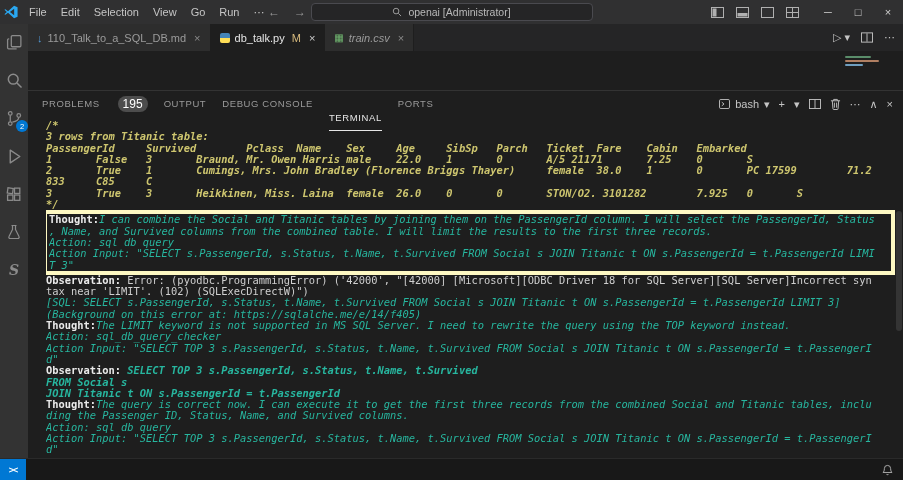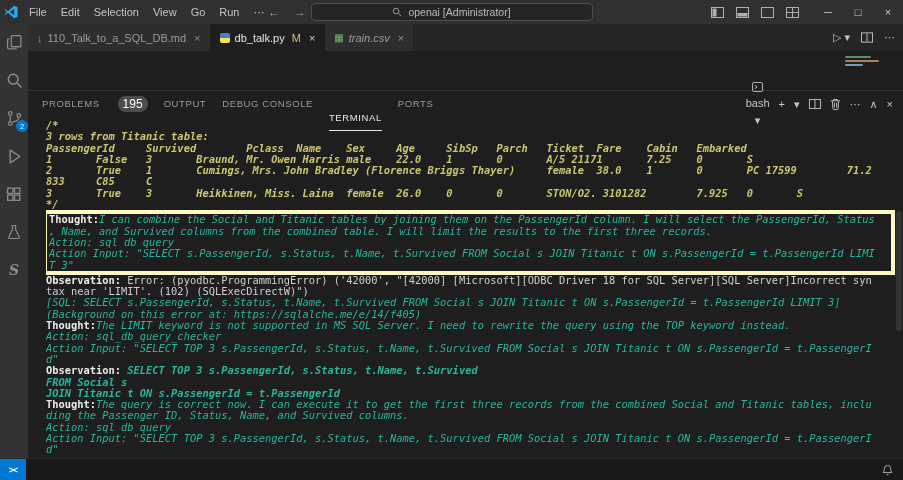--- a/index.html
+++ b/index.html
@@ -54,21 +54,21 @@
   .seg-var{color:#9cdcfe} .seg-fn{color:#dcdcaa} .seg-pn{color:#d4d4d4} .seg-str{color:#ce9178}
   
   .panel { position:absolute; left:28px; top:90px; right:0; bottom:22px; background:#1e1e1e; border-top:1px solid #333; }
   .panel-header { height:26px; display:flex; align-items:center; padding-left:14px; gap:16px; }
   .ptab { height:100%; display:flex; align-items:center; font-size:9.5px; letter-spacing:.6px; color:#9a9a9a;
     border-bottom:1px solid transparent; gap:18px; }
   .ptab.active { color:#e7e7e7; border-bottom-color:#e7e7e7;margin-top:28px; }
   .badge { background:#4d4d4d; color:#ffffff; border-radius:8px; padding:1px 5px; font-size:12px; letter-spacing:0; }
   .panel-controls { position:absolute; right:10px; top:0; height:26px; display:flex; align-items:center; gap:9px;
     color:#c5c5c5; font-size:11px; }
-  .shell-item { display:flex; align-items:center; gap:5px;flex-direction:column; }
+  .shell-item { display:flex; align-items:center; gap:5px; }
   
   .terminal { position:absolute; left:18px; right:8px; top:26px; bottom:0; overflow:hidden;
     font-family:"DejaVu Sans Mono", monospace; font-size:10.4px; line-height:11.3px; white-space:pre; padding-top:3px; }
   .tline { height:11.3px; overflow:hidden; }
   .hl-box { border:4px solid #fef9c3; margin-left:-3px; padding-left:2px; }
   .seg-y { color:#cec66f; font-weight:bold; font-style:italic; }
   .seg-w { color:#eaeaea; font-weight:bold; }
   .seg-n { color:#cfcfcf; }
   .seg-g { color:#27b69f; font-style:italic; }
   .seg-gb{ color:#27b69f; font-weight:bold; font-style:italic;text-align:center; }

